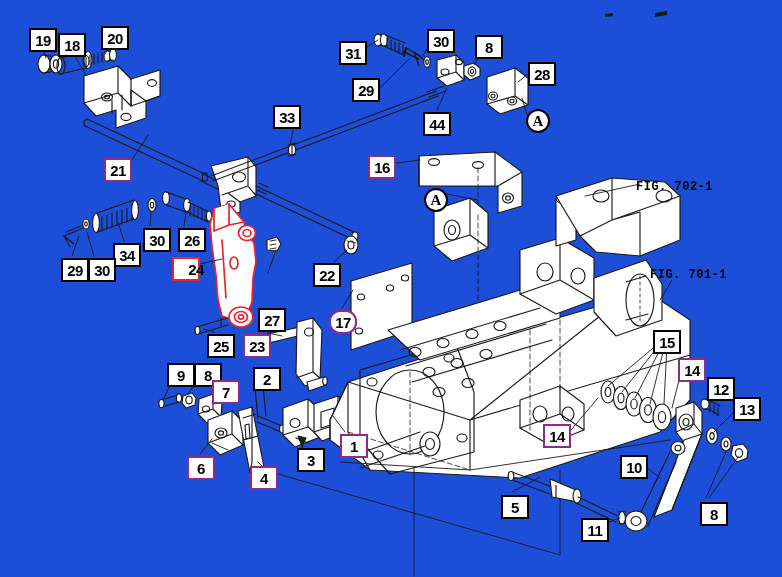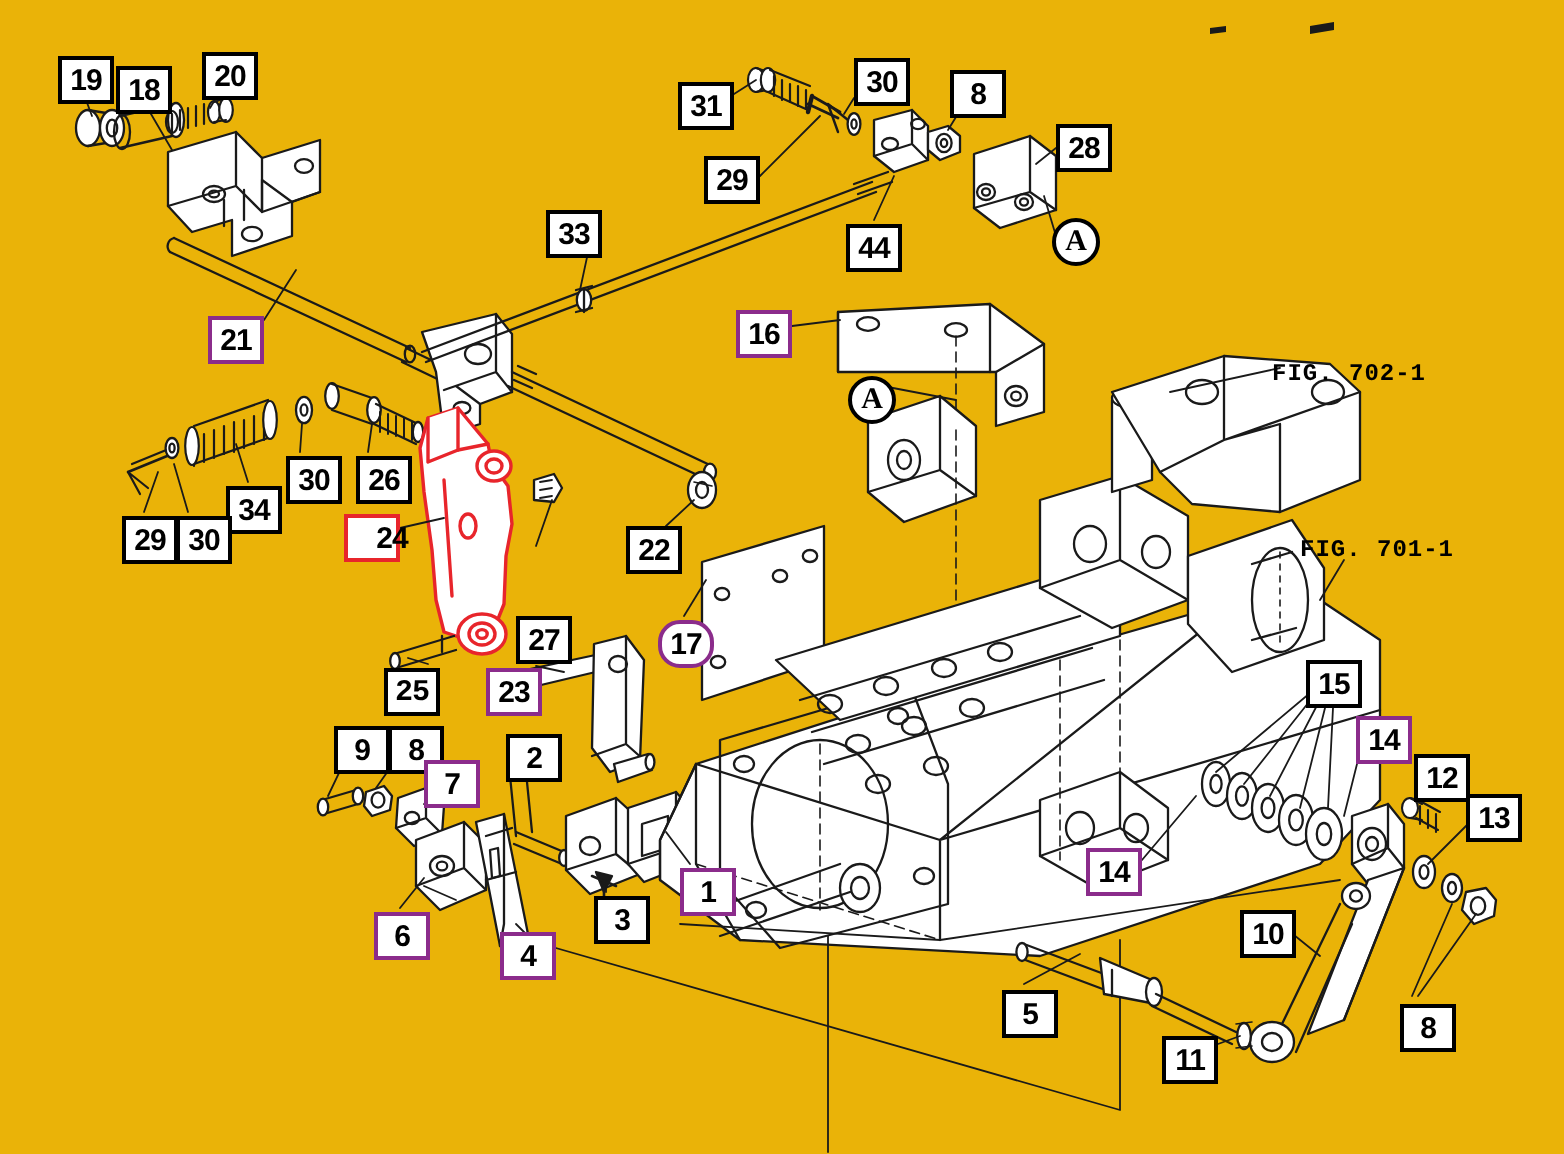--- a/index.html
+++ b/index.html
@@ -1,19 +1,19 @@
 <!DOCTYPE html>
 <html><head>
 <meta charset="utf-8">
 <style>
   html,body{margin:0;padding:0;background:#ffffff;}
   #stage{
     position:relative;
     width:782px;height:577px;
-    background:#eab308;
+    background:#1d4ed8;
     overflow:hidden;
     font-family:"Liberation Sans",sans-serif;
   }
   #art{position:absolute;left:0;top:0;width:782px;height:577px;}
 
   
   .callout{
     position:absolute;
     box-sizing:border-box;
     display:flex;align-items:center;justify-content:center;
@@ -449,21 +449,21 @@
       <div class="callout purple" style="left: 368px; top: 155px;">16</div>
       <div class="callout std" style="left: 143px; top: 228px;">30</div>
       <div class="callout std" style="left: 178px; top: 228px;">26</div>
       <div class="callout std" style="left: 113px; top: 243px;">34</div>
       <div class="callout std" style="left: 61px; top: 258px;">29</div>
       <div class="callout std" style="left: 88px; top: 258px;">30</div>
       <div class="callout red" style="left: 172px; top: 257px;">24</div>
       <div class="callout std" style="left: 258px; top: 275px; margin-top: 33px;">27</div>
       <div class="callout std" style="left: 313px; top: 263px;">22</div>
       <div class="callout purple" style="left: 329px; top: 310px; border-radius: 11px;">17</div>
-      <div class="callout std" style="left: 192px; top: 334px; font-family: Liberation Mono, monospace;">25</div>
+      <div class="callout std" style="left: 207px; top: 334px;">25</div>
       <div class="callout purple" style="left: 243px; top: 334px;">23</div>
       <div class="callout std" style="left: 167px; top: 363px;">9</div>
       <div class="callout std" style="left: 194px; top: 363px;">8</div>
       <div class="callout purple" style="left: 212px; top: 380px;">7</div>
       <div class="callout std" style="left: 253px; top: 367px;">2</div>
       <div class="callout purple" style="left: 340px; top: 434px;">1</div>
       <div class="callout std" style="left: 297px; top: 448px;">3</div>
       <div class="callout purple" style="left: 187px; top: 456px;">6</div>
       <div class="callout purple" style="left: 250px; top: 466px;">4</div>
       <div class="callout std" style="left: 653px; top: 330px;">15</div>

